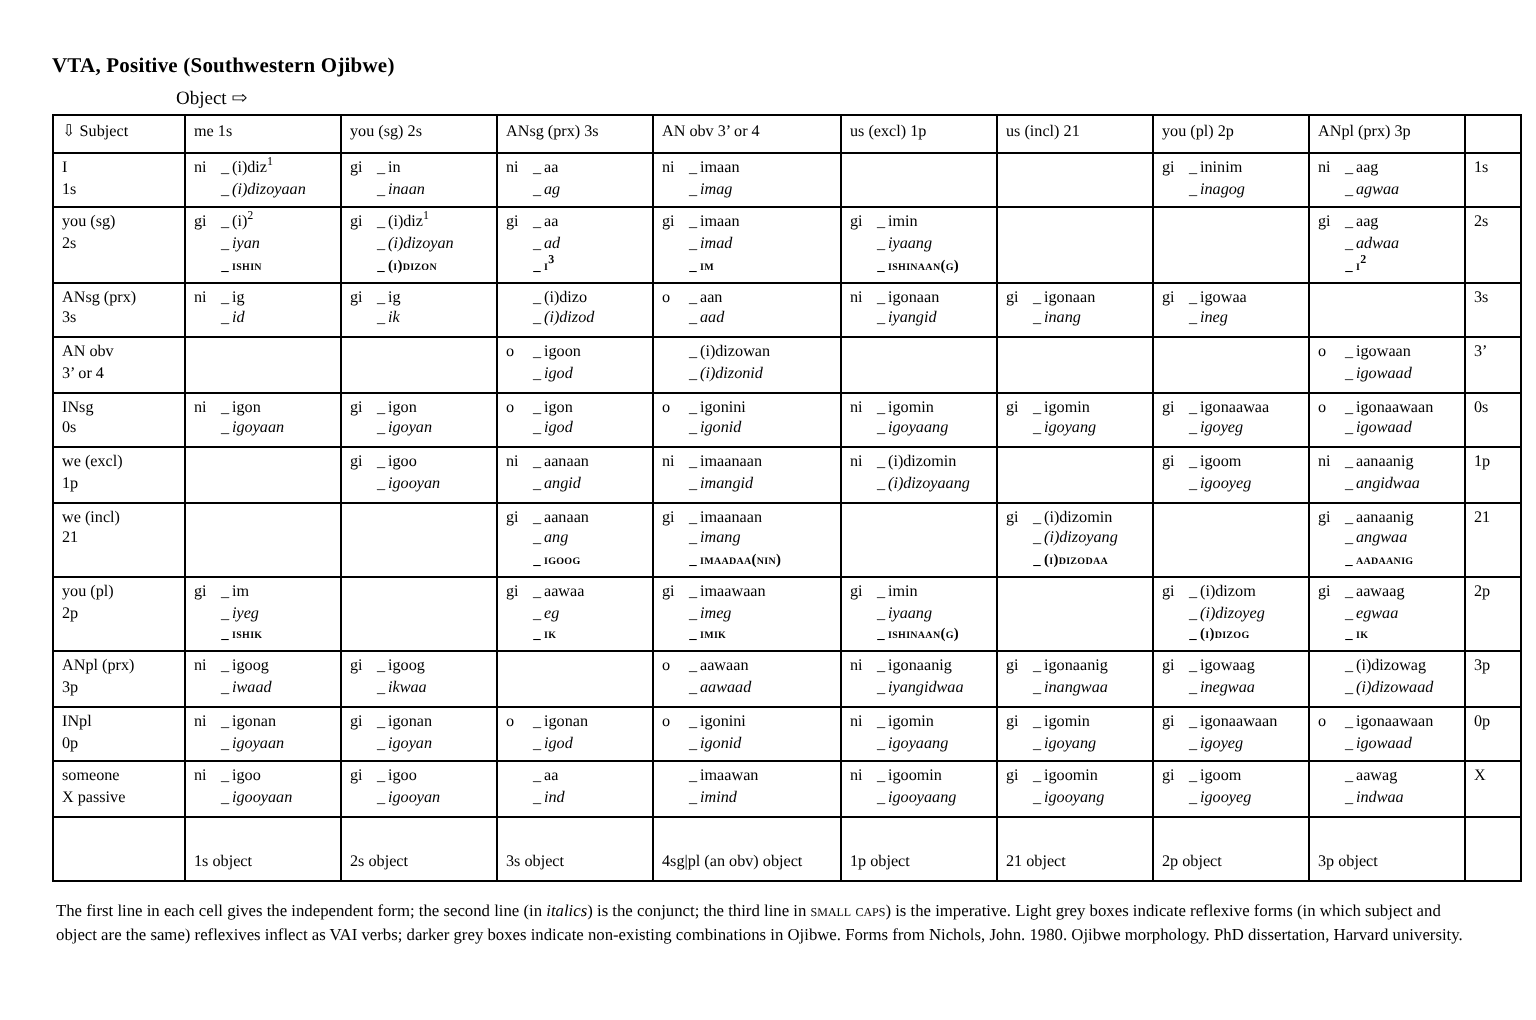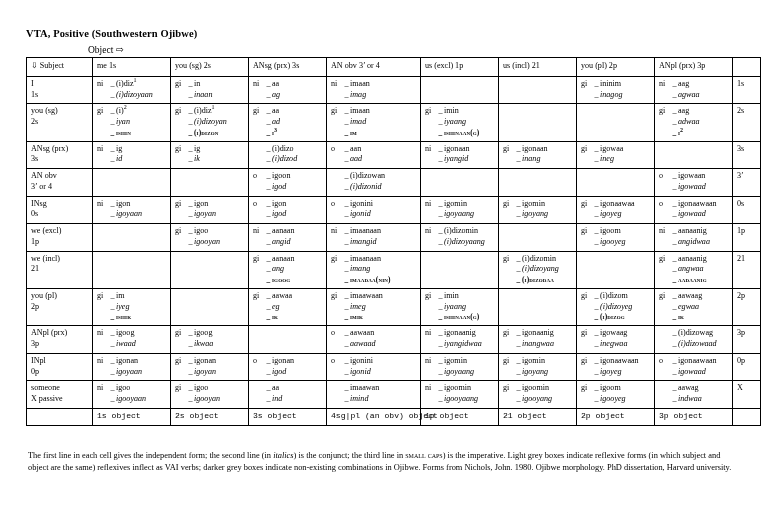--- a/index.html
+++ b/index.html
@@ -92,24 +92,23 @@
   .l3 { font-variant: small-caps; font-size: 7.4px; letter-spacing: 0.15px; font-weight: bold; }
   sup { font-size: 6px; vertical-align: super; line-height: 0; }
 
   
   td.light { background: #e2e2e2; }
   td.dark  { background: #bfbfbf; }
 
   
   tr.footrow td {
     font-size: 8.1px;
-    padding-top: 2px;
+    padding-top: 17px;
     padding-bottom: 3px;
     white-space: nowrap;
-    font-family: Liberation Mono, monospace;
   }
   td.foot-blank { border: none; background: #fff; }
 
   .note {
     position: absolute;
     left: 28px;
     top: 450px;
     width: 712px;
     font-size: 8.4px;
     line-height: 1.45;

